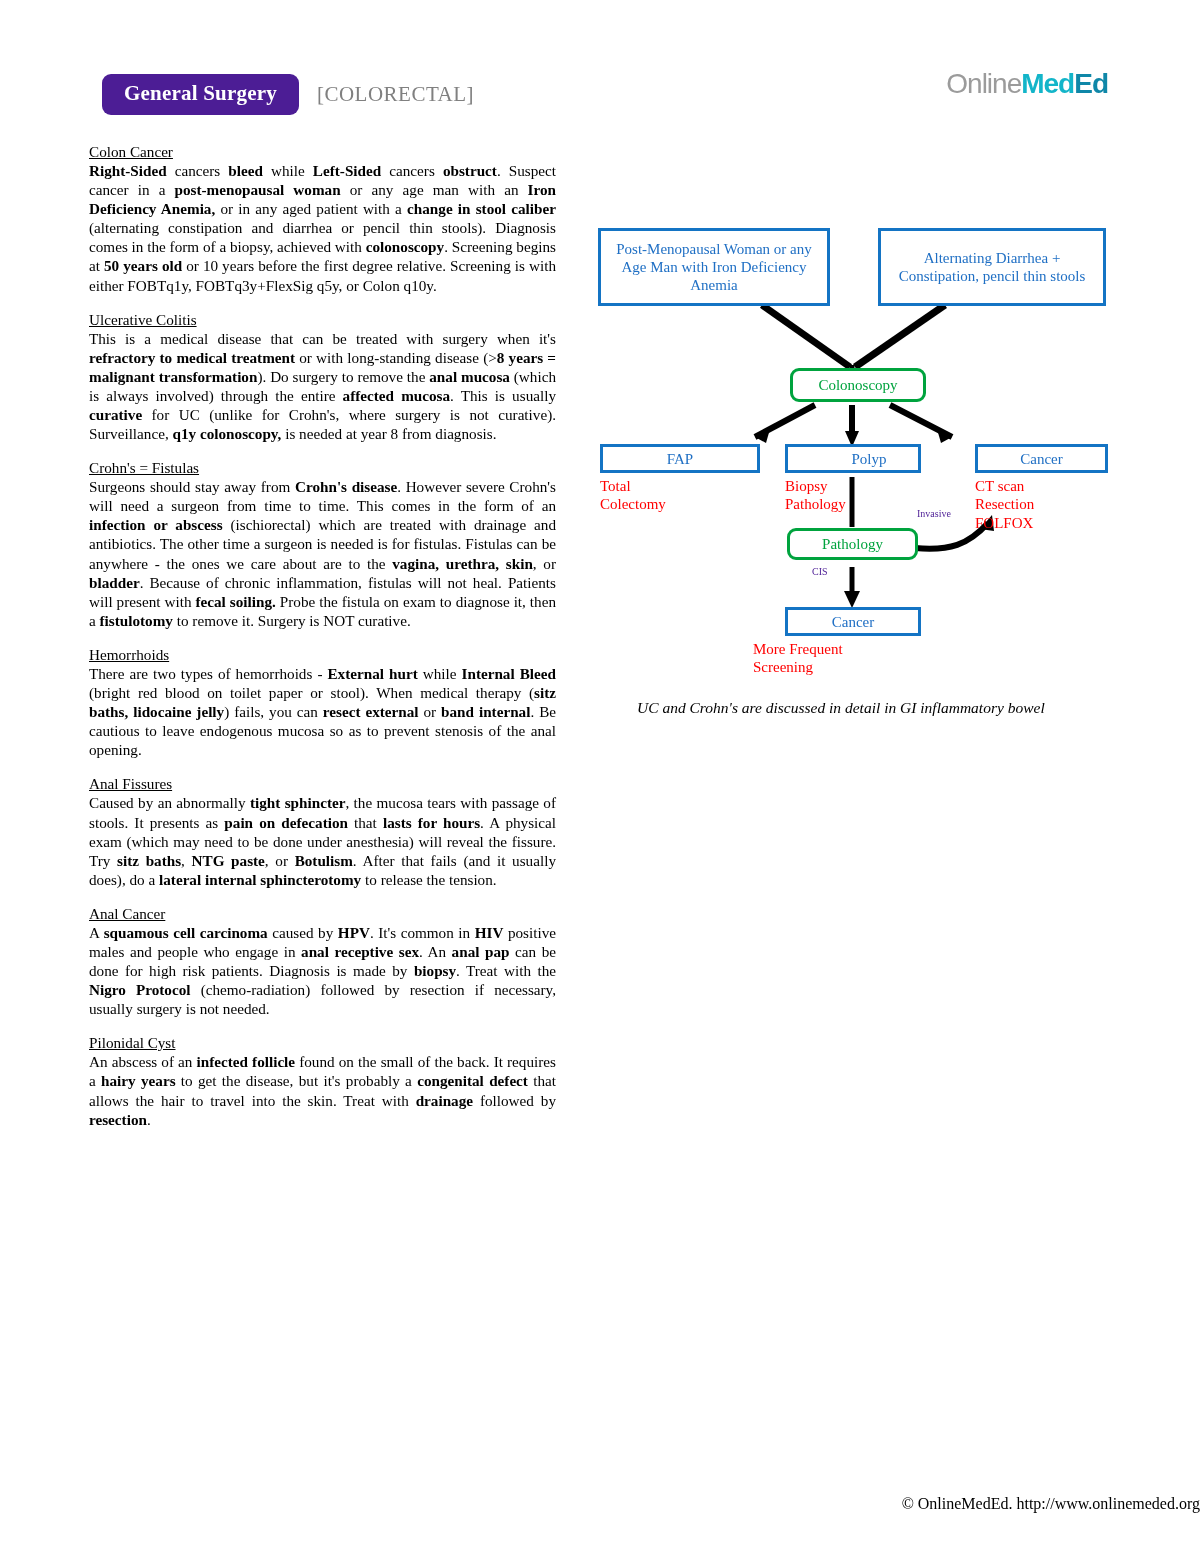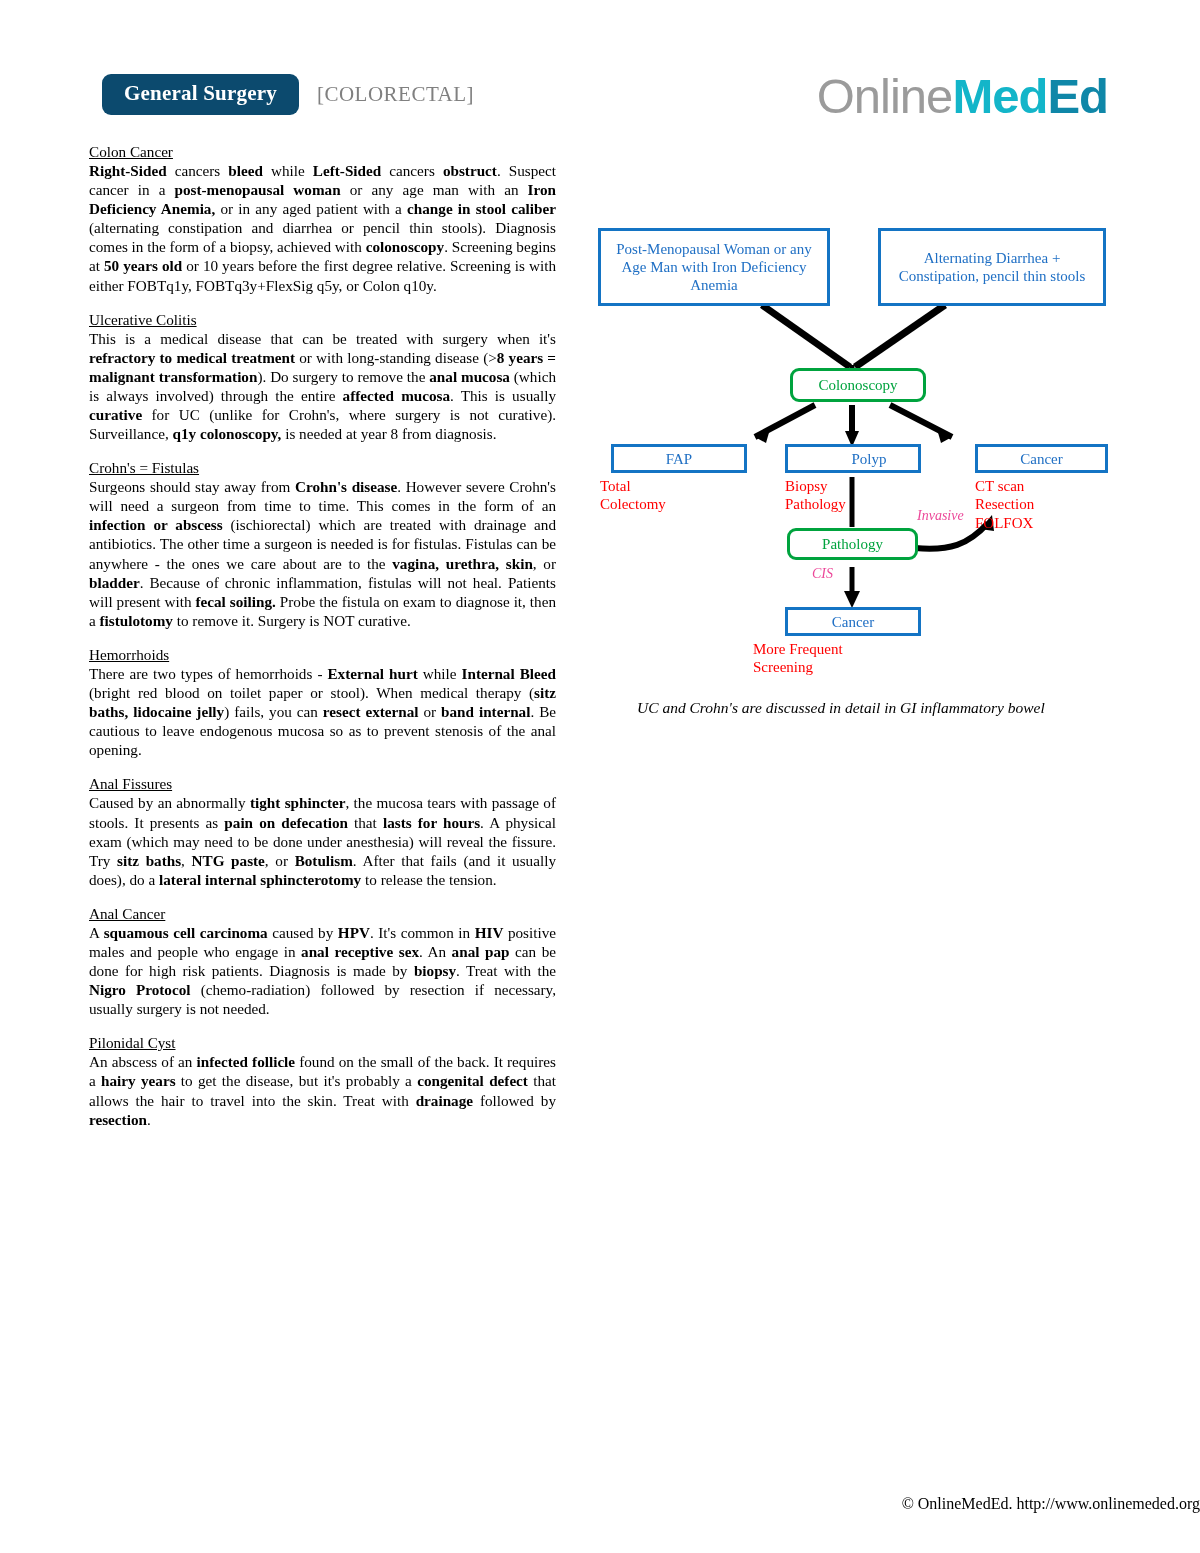--- a/index.html
+++ b/index.html
@@ -19,21 +19,21 @@
   
   #header {
     position: absolute;
     left: 102px;
     top: 74px;
     width: 1006px;
     height: 50px;
   }
   .badge {
     display: inline-block;
-    background: #0c4a6e;
+    background: #4c1d95;
     color: #ffffff;
     font-weight: bold;
     font-size: 21px;
     border-radius: 9px;
     padding: 7px 22px 9px 22px;
     letter-spacing: 0.2px;
     vertical-align: top;
   }
   .bracket-title {
     display: inline-block;
@@ -42,21 +42,21 @@
     letter-spacing: 0.5px;
     padding-left: 14px;
     padding-top: 8px;
     vertical-align: top;
   }
   #brand {
     position: absolute;
     right: 0;
     top: -6px;
     font-family: "Liberation Sans", "DejaVu Sans", sans-serif;
-    font-size: 49px;
+    font-size: 28px;
     white-space: nowrap;
   }
   #brand .b-online { color: #9b9b9b; font-weight: normal; letter-spacing: -1px; }
   #brand .b-med { color: #13b5c9; font-weight: bold; letter-spacing: -1px; }
   #brand .b-ed { color: #0f87a8; font-weight: bold; letter-spacing: -1px; }
   #brand .b-dots {
     display: inline-block;
     position: relative;
     width: 0;
     height: 0;
@@ -120,23 +120,22 @@
   .red-note {
     position: absolute;
     color: #ff0000;
     font-size: 15px;
     line-height: 1.22;
     text-align: left;
     white-space: nowrap;
   }
   .edge-label {
     position: absolute;
-    color: #ec4899;
-    font-style: italic;
-    font-size: 14px;
+    color: #4c1d95;
+    font-size: 10px;
     white-space: nowrap;
   }
   #diagram-caption {
     position: absolute;
     left: 637px;
     top: 698px;
     width: 445px;
     font-style: italic;
     font-size: 15.5px;
     line-height: 1.3;
@@ -227,21 +226,21 @@
   </div>
 
   <div class="node blue" style="left:288px; top:13px; width:228px; height:78px; display:flex; align-items:center; justify-content:flex-start;">
     <span>Alternating Diarrhea + Constipation, pencil thin stools</span>
   </div>
 
   <div class="node green" style="left:200px; top:153px; width:136px; height:34px; display:flex; align-items:center; justify-content:center;">
     <span>Colonoscopy</span>
   </div>
 
-  <div class="node blue" style="left:10px; top:229px; width:136px; height:29px; display:flex; align-items:center; justify-content:center;margin-left:11px;">
+  <div class="node blue" style="left:10px; top:229px; width:160px; height:29px; display:flex; align-items:center; justify-content:center;">
     <span>FAP</span>
   </div>
   <div class="red-note" style="left:10px; top:262px; width:136px;">
     <div>Total</div>
     <div>Colectomy</div>
   </div>
 
   <div class="node blue" style="left:195px; top:229px; width:136px; height:29px; display:flex; align-items:center; justify-content:center;padding-left:36px;">
     <span>Polyp</span>
   </div>

